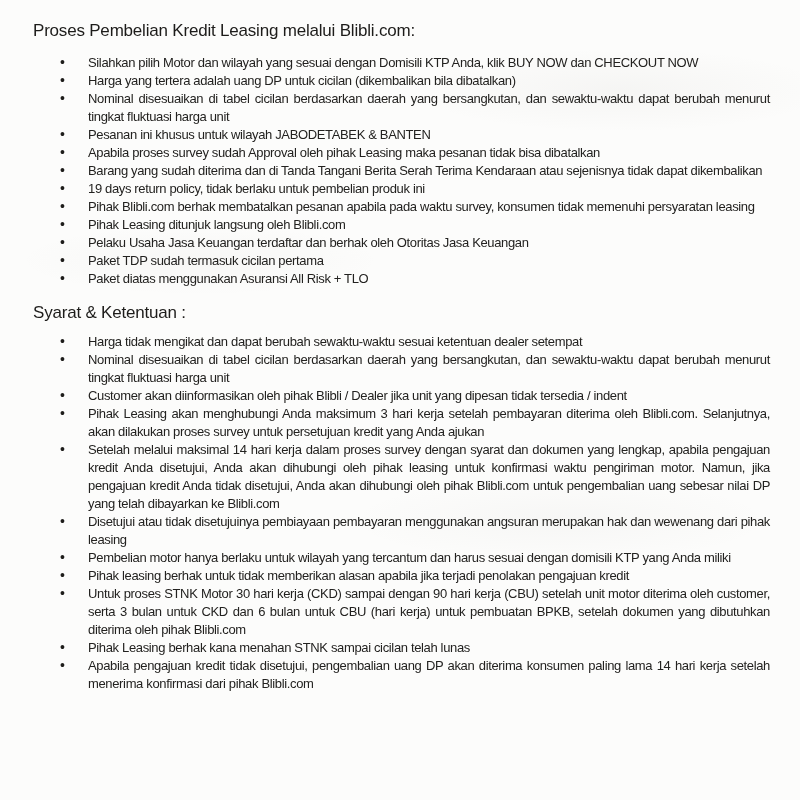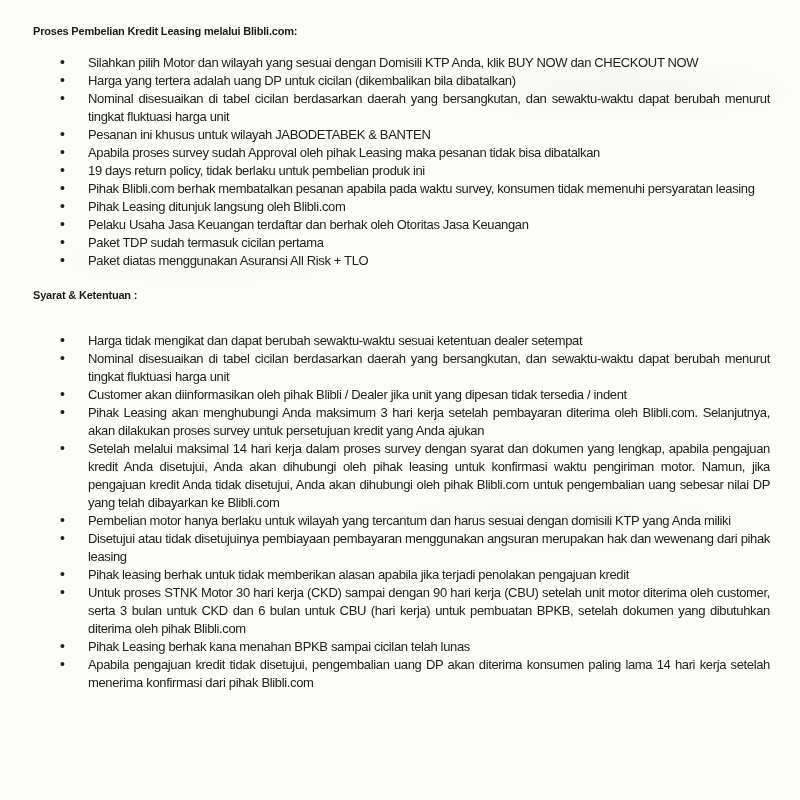--- a/index.html
+++ b/index.html
@@ -15,28 +15,28 @@
     height: 800px;
     padding: 22px 30px 10px 33px;
     filter: blur(0.3px);
     background:
       radial-gradient(ellipse 300px 60px at 620px 90px, rgba(120,115,105,0.05), rgba(0,0,0,0) 70%),
       radial-gradient(ellipse 260px 50px at 200px 260px, rgba(120,115,105,0.04), rgba(0,0,0,0) 70%),
       radial-gradient(ellipse 300px 60px at 560px 520px, rgba(120,115,105,0.04), rgba(0,0,0,0) 70%),
       #fcfcfb;
   }
   .sec-heading {
-    font-size: 11px;
-    font-weight: 700;
+    font-size: 17px;
+    font-weight: 400;
     line-height: 18px;
     letter-spacing: -0.2px;
     color: #1d1c1a;
   }
   .heading-1 { margin-bottom: 14px; }
-  .heading-2 { margin-top: 16px; margin-bottom: 28px; }
+  .heading-2 { margin-top: 16px; margin-bottom: 11px; }
   ul.bullets {
     list-style: none;
     margin-left: 27px;
   }
   ul.bullets li {
     position: relative;
     padding-left: 28px;
     font-size: 13px;
     line-height: 18px;
     letter-spacing: -0.35px;
@@ -58,37 +58,38 @@
 <div class="doc">
 
   <div class="sec-heading heading-1">Proses Pembelian Kredit Leasing melalui Blibli.com:</div>
 
   <ul class="bullets">
     <li>Silahkan pilih Motor dan wilayah yang sesuai dengan Domisili KTP Anda, klik BUY NOW dan CHECKOUT NOW</li>
     <li>Harga yang tertera adalah uang DP untuk cicilan (dikembalikan bila dibatalkan)</li>
     <li>Nominal disesuaikan di tabel cicilan berdasarkan daerah yang bersangkutan, dan sewaktu-waktu dapat berubah menurut tingkat fluktuasi harga unit</li>
     <li>Pesanan ini khusus untuk wilayah JABODETABEK &amp; BANTEN</li>
     <li>Apabila proses survey sudah Approval oleh pihak Leasing maka pesanan tidak bisa dibatalkan</li>
+    <li>Barang yang sudah diterima dan di Tanda Tangani Berita Serah Terima Kendaraan atau sejenisnya tidak dapat dikembalikan</li>
     <li>19 days return policy, tidak berlaku untuk pembelian produk ini</li>
     <li>Pihak Blibli.com berhak membatalkan pesanan apabila pada waktu survey, konsumen tidak memenuhi persyaratan leasing</li>
     <li>Pihak Leasing ditunjuk langsung oleh Blibli.com</li>
     <li>Pelaku Usaha Jasa Keuangan terdaftar dan berhak oleh Otoritas Jasa Keuangan</li>
     <li>Paket TDP sudah termasuk cicilan pertama</li>
     <li>Paket diatas menggunakan Asuransi All Risk + TLO</li>
   </ul>
 
   <div class="sec-heading heading-2">Syarat &amp; Ketentuan :</div>
 
   <ul class="bullets">
     <li>Harga tidak mengikat dan dapat berubah sewaktu-waktu sesuai ketentuan dealer setempat</li>
     <li>Nominal disesuaikan di tabel cicilan berdasarkan daerah yang bersangkutan, dan sewaktu-waktu dapat berubah menurut tingkat fluktuasi harga unit</li>
     <li>Customer akan diinformasikan oleh pihak Blibli / Dealer jika unit yang dipesan tidak tersedia / indent</li>
     <li>Pihak Leasing akan menghubungi Anda maksimum 3 hari kerja setelah pembayaran diterima oleh Blibli.com. Selanjutnya, akan dilakukan proses survey untuk persetujuan kredit yang Anda ajukan</li>
     <li>Setelah melalui maksimal 14 hari kerja dalam proses survey dengan syarat dan dokumen yang lengkap, apabila pengajuan kredit Anda disetujui, Anda akan dihubungi oleh pihak leasing untuk konfirmasi waktu pengiriman motor. Namun, jika pengajuan kredit Anda tidak disetujui, Anda akan dihubungi oleh pihak Blibli.com untuk pengembalian uang sebesar nilai DP yang telah dibayarkan ke Blibli.com</li>
+    <li>Disetujui atau tidak disetujuinya pembiayaan pembayaran menggunakan angsuran merupakan hak dan wewenang dari pihak leasing</li>
     <li>Pembelian motor hanya berlaku untuk wilayah yang tercantum dan harus sesuai dengan domisili KTP yang Anda miliki</li>
-    <li>Disetujui atau tidak disetujuinya pembiayaan pembayaran menggunakan angsuran merupakan hak dan wewenang dari pihak leasing</li>
     <li>Pihak leasing berhak untuk tidak memberikan alasan apabila jika terjadi penolakan pengajuan kredit</li>
     <li>Untuk proses STNK Motor 30 hari kerja (CKD) sampai dengan 90 hari kerja (CBU) setelah unit motor diterima oleh customer, serta 3 bulan untuk CKD dan 6 bulan untuk CBU (hari kerja) untuk pembuatan BPKB, setelah dokumen yang dibutuhkan diterima oleh pihak Blibli.com</li>
-    <li>Pihak Leasing berhak kana menahan BPKB sampai cicilan telah lunas</li>
+    <li>Pihak Leasing berhak kana menahan STNK sampai cicilan telah lunas</li>
     <li>Apabila pengajuan kredit tidak disetujui, pengembalian uang DP akan diterima konsumen paling lama 14 hari kerja setelah menerima konfirmasi dari pihak Blibli.com</li>
   </ul>
 
 </div>
 
 </body></html>

